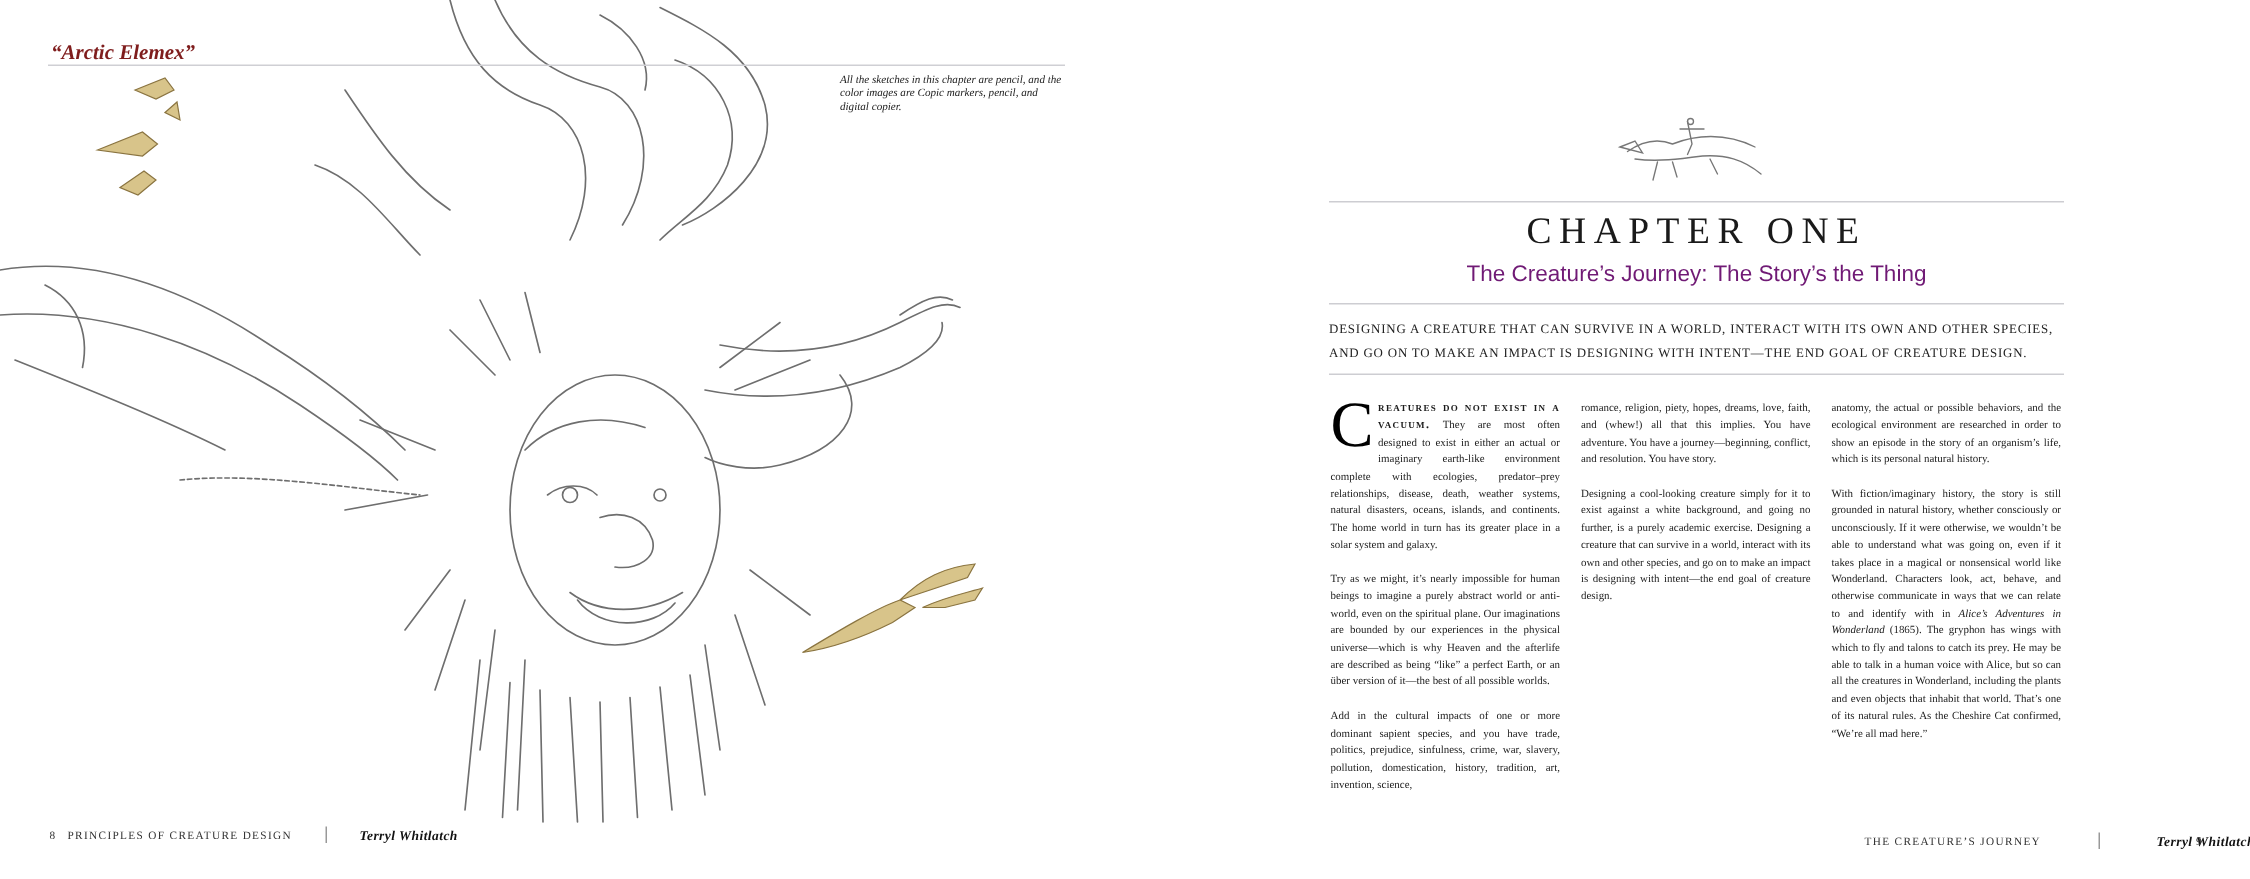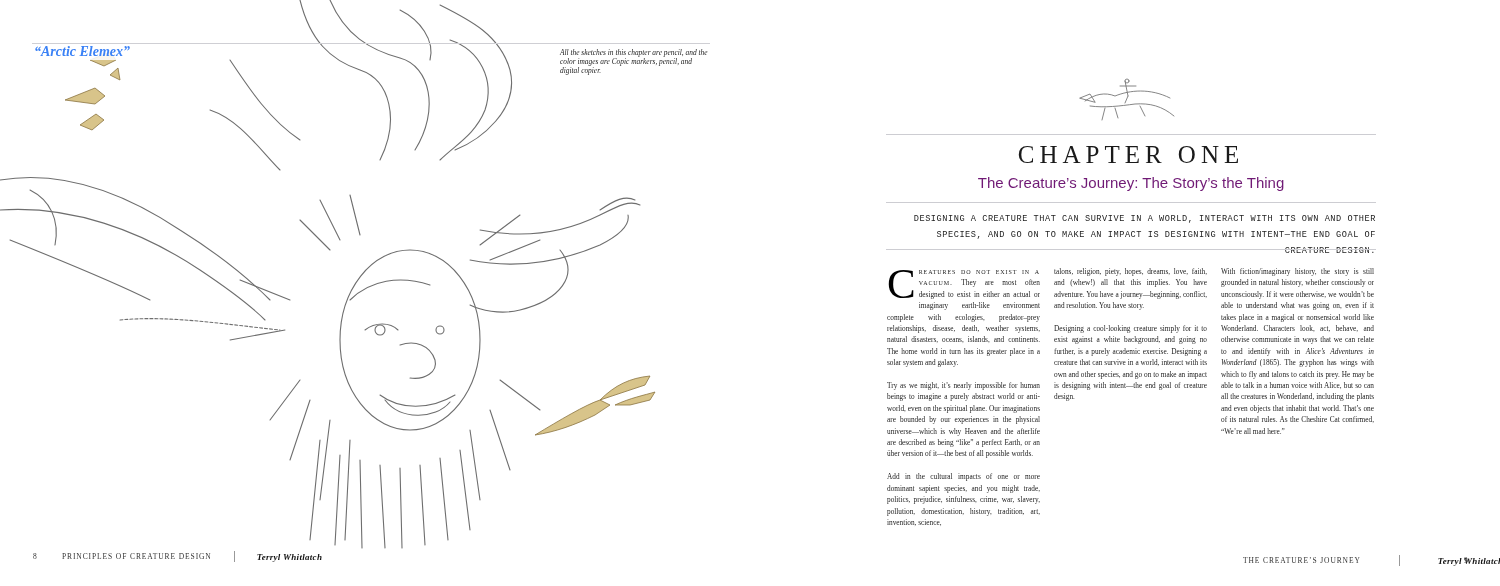--- a/index.html
+++ b/index.html
@@ -3,23 +3,23 @@
 <meta charset="utf-8">
 <style>
   * { box-sizing: border-box; margin: 0; padding: 0; }
   html, body { width: 1500px; height: 586px; background: #ffffff; overflow: hidden; }
   body { position: relative; font-family: "Liberation Serif", "DejaVu Serif", serif; color: #1a1a1a; }
 
   
   .left-page { position: absolute; left: 0; top: 0; width: 750px; height: 586px; }
   .art { position: absolute; left: 0; top: 0; width: 720px; height: 550px; }
   .art-title {
-    position: absolute; left: 32px; top: 44px;
+    position: absolute; left: 32px; top: 28px;
     font-family: "Liberation Serif", serif; font-style: italic; font-weight: bold;
-    font-size: 14px; color: #3b82f6;
+    font-size: 14px; color: #7f1d1d;
     background: rgba(255,255,255,0.85); padding: 0 2px;
   }
   .art-rule { position: absolute; left: 32px; top: 43px; width: 678px; height: 1px; background: #cfcfd4; }
   .art-caption {
     position: absolute; right: 40px; top: 48px; width: 150px;
     font-family: "Liberation Serif", serif; font-style: italic;
     font-size: 7.4px; line-height: 9.2px; text-align: left; color: #222;
     background: rgba(255,255,255,0.9);
   }
 
@@ -39,34 +39,34 @@
   .rule { position: absolute; left: 136px; width: 490px; height: 1px; background: #cdcdd2; }
   .chapter-number {
     position: absolute; left: 136px; top: 137px; width: 490px; text-align: center;
     font-family: "Liberation Serif", serif; font-size: 25px; letter-spacing: 5px; color: #1a1a1a;
   }
   .chapter-title {
     position: absolute; left: 136px; top: 170px; width: 490px; text-align: center;
     font-family: "Liberation Sans", "DejaVu Sans", sans-serif; font-size: 15px; color: #701a75;
   }
   .intro-deck {
-    position: absolute; left: 136px; top: 207px; width: 490px; text-align: right;
-    font-family: Liberation Mono, monospace; font-size: 8.6px; line-height: 16px;
+    position: absolute; left: 136px; top: 207px; width: 490px; text-align: left;
+    font-family: Liberation Serif, serif; font-size: 8.6px; line-height: 16px;
     letter-spacing: 0.55px; text-transform: uppercase; color: #222;
   }
 
   .columns { position: absolute; left: 137px; top: 262px; width: 488px; display: flex; gap: 14px; }
   .col { width: 153px; font-size: 7.3px; line-height: 11.4px; text-align: justify; color: #1b1b1b; }
   .col p { margin-bottom: 11.4px; }
   .col p:last-child { margin-bottom: 0; }
   .dropcap {
     float: left; font-size: 43px; line-height: 34px; margin: 1px 3px 0 0;
     font-family: "Liberation Serif", serif; color: #000;
   }
-  .lead-sc { font-variant: small-caps; letter-spacing: 0.9px; text-transform: lowercase; font-size: 8px; }
+  .lead-sc { font-variant: small-caps; letter-spacing: 0.9px; text-transform: lowercase; font-size: 8px; font-weight: bold; }
   .i { font-style: italic; }
 </style>
 </head>
 <body>
 
 <div class="left-page">
 
   <svg class="art" viewBox="0 0 720 550">
     <g fill="none" stroke="#6e6e6e" stroke-width="1.1" stroke-linecap="round">
 
@@ -111,21 +111,21 @@
       <path d="M600 400 C 615 385, 630 378, 650 376 L 645 385 Z"></path>
       <path d="M615 405 C 630 398, 645 395, 655 392 L 650 400 L 630 405 Z"></path>
     </g>
   </svg>
 
   <div class="art-title">“Arctic Elemex”</div>
   <div class="art-rule"></div>
   <div class="art-caption">All the sketches in this chapter are pencil, and the color images are Copic markers, pencil, and digital copier.</div>
 
   <div class="folio" style="left:33px;">8</div>
-  <div class="running-head" style="left:62px;gap:16px;">
+  <div class="running-head" style="left:45px;gap:16px;">
     <span class="sc">Principles of Creature Design</span>
     <span class="sep"></span>
     <span class="author">Terryl Whitlatch</span>
   </div>
 </div>
 
 <div class="right-page">
 
   <svg class="vignette" viewBox="0 0 110 48">
     <g fill="none" stroke="#777" stroke-width="0.9" stroke-linecap="round">
@@ -142,27 +142,28 @@
   <div class="chapter-number">CHAPTER ONE</div>
   <div class="chapter-title">The Creature’s Journey: The Story’s the Thing</div>
   <div class="rule" style="top:198px;"></div>
   <div class="intro-deck">Designing a creature that can survive in a world, interact with its own and other species, and go on to make an impact is designing with intent—the end goal of creature design.</div>
   <div class="rule" style="top:245px;"></div>
 
   <div class="columns">
     <div class="col">
       <p><span class="dropcap">C</span><span class="lead-sc">reatures do not exist in a vacuum.</span><span> They are most often designed to exist in either an actual or imaginary earth-like environment complete with ecologies, predator–prey relationships, disease, death, weather systems, natural disasters, oceans, islands, and continents. The home world in turn has its greater place in a solar system and galaxy.</span></p>
       <p>Try as we might, it’s nearly impossible for human beings to imagine a purely abstract world or anti-world, even on the spiritual plane. Our imaginations are bounded by our experiences in the physical universe—which is why Heaven and the afterlife are described as being “like” a perfect Earth, or an über version of it—the best of all possible worlds.</p>
-      <p>Add in the cultural impacts of one or more dominant sapient species, and you might trade, politics, prejudice, sinfulness, crime, war, slavery, pollution, domestication, history, tradition, art, invention, science,</p>
+      <p>Add in the cultural impacts of one or more dominant sapient species, and you have trade, politics, prejudice, sinfulness, crime, war, slavery, pollution, domestication, history, tradition, art, invention, science,</p>
     </div>
     <div class="col">
-      <p>talons, religion, piety, hopes, dreams, love, faith, and (whew!) all that this implies. You have adventure. You have a journey—beginning, conflict, and resolution. You have story.</p>
+      <p>romance, religion, piety, hopes, dreams, love, faith, and (whew!) all that this implies. You have adventure. You have a journey—beginning, conflict, and resolution. You have story.</p>
       <p>Designing a cool-looking creature simply for it to exist against a white background, and going no further, is a purely academic exercise. Designing a creature that can survive in a world, interact with its own and other species, and go on to make an impact is designing with intent—the end goal of creature design.</p>
     </div>
     <div class="col">
+      <p>anatomy, the actual or possible behaviors, and the ecological environment are researched in order to show an episode in the story of an organism’s life, which is its personal natural history.</p>
       <p><span>With fiction/imaginary history, the story is still grounded in natural history, whether consciously or unconsciously. If it were otherwise, we wouldn’t be able to understand what was going on, even if it takes place in a magical or nonsensical world like Wonderland. Characters look, act, behave, and otherwise communicate in ways that we can relate to and identify with in </span><span class="i">Alice’s Adventures in Wonderland</span><span> (1865). The gryphon has wings with which to fly and talons to catch its prey. He may be able to talk in a human voice with Alice, but so can all the creatures in Wonderland, including the plants and even objects that inhabit that world. That’s one of its natural rules. As the Cheshire Cat confirmed, “We’re all mad here.”</span></p>
     </div>
   </div>
 
   <div class="running-head" style="left:493px;gap:32px;">
     <span class="sc">The Creature’s Journey</span>
     <span class="sep"></span>
     <span class="author">Terryl Whitlatch</span>
   </div>
   <div class="folio" style="left:714px;">9</div>

